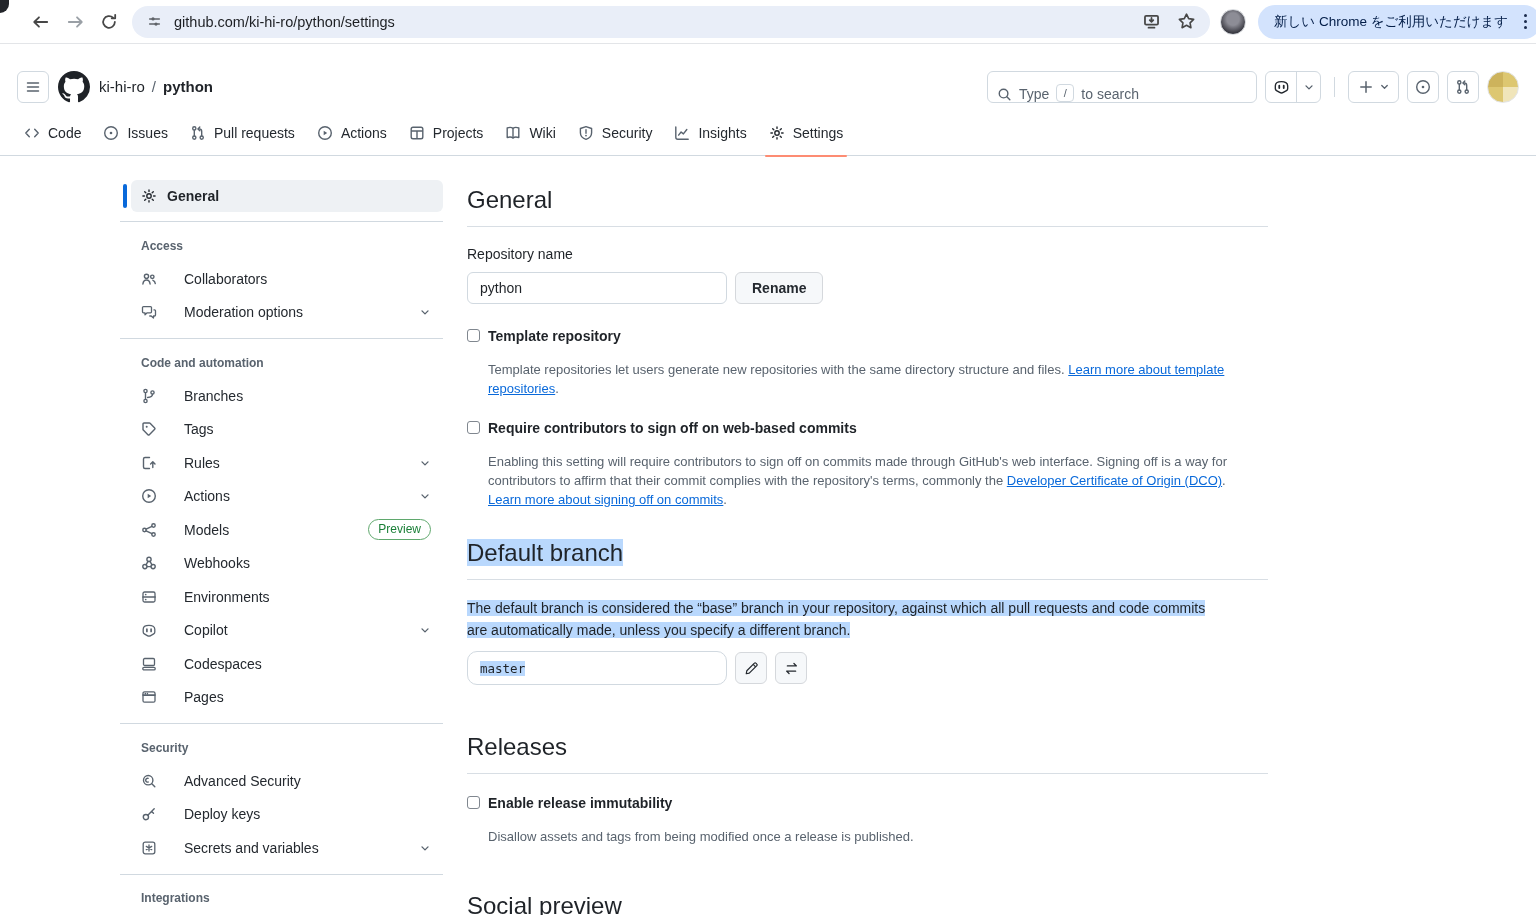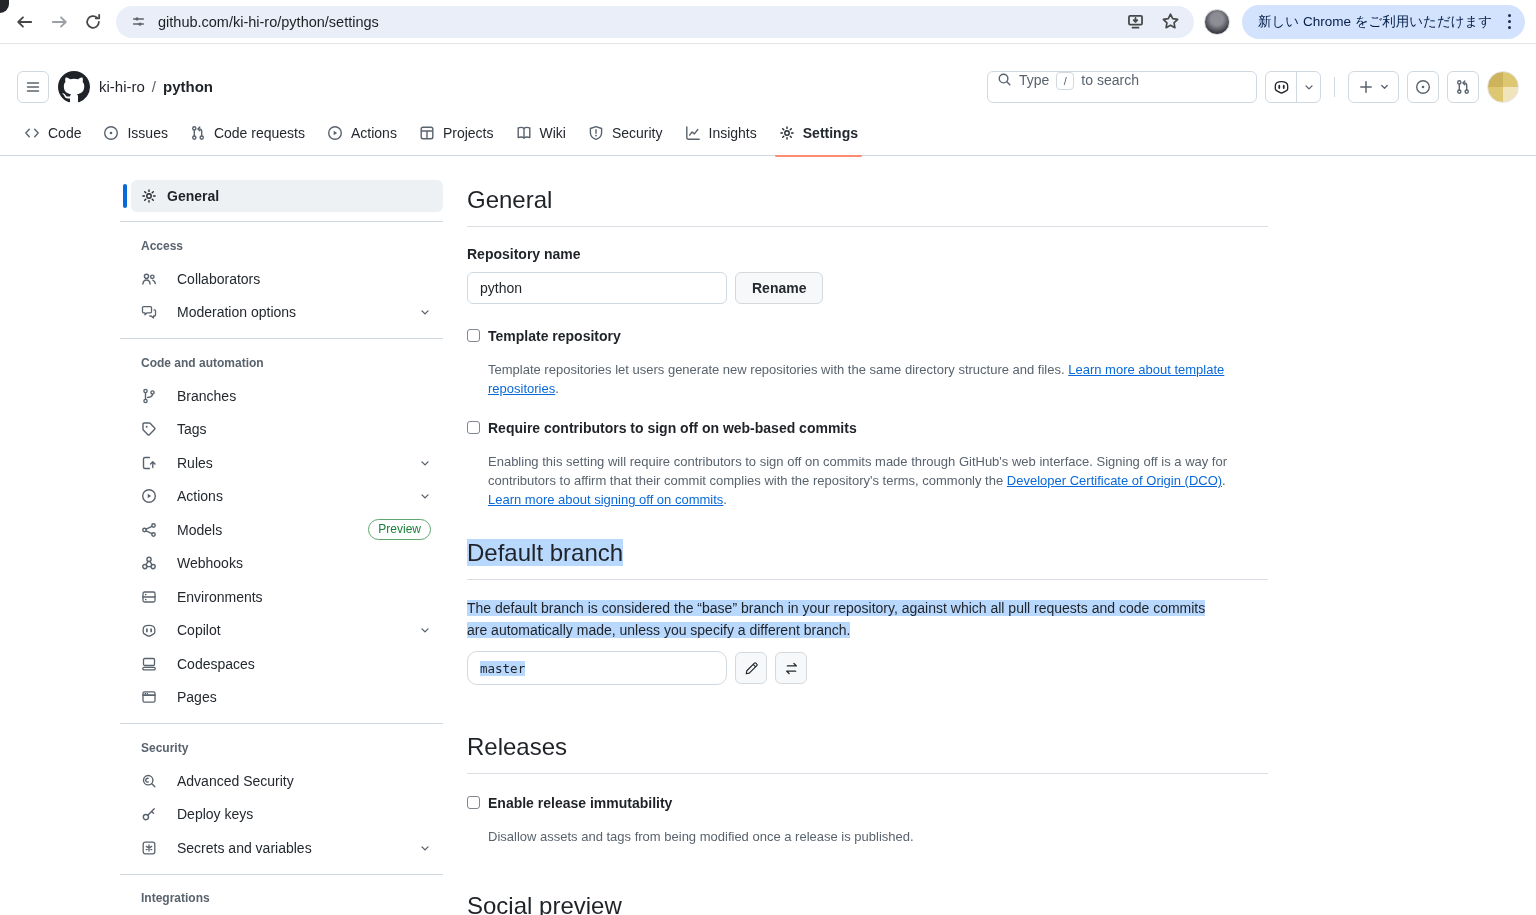--- a/index.html
+++ b/index.html
@@ -1,65 +1,65 @@
 <!DOCTYPE html>
 <html><head>
 <meta charset="utf-8">
 <style>
 *{box-sizing:border-box;margin:0;padding:0}
 html,body{width:1536px;height:915px}
 body{position:relative;font-family:"Liberation Sans",sans-serif;background:#fff;color:#1f2328;overflow:hidden}
 svg{display:block;flex:none}
 
-.chrome{position:absolute;top:0;left:0;width:100%;height:44px;background:#fff;border-bottom:1px solid #e3e5e8;display:flex;align-items:center;padding:0 8px;z-index:5}
+.chrome{position:absolute;top:0;left:0;width:100%;height:44px;background:#fff;border-bottom:1px solid #e3e5e8;display:flex;align-items:center;padding:0 24px;z-index:5}
 .tab-corner{position:absolute;top:0;left:0;width:9px;height:13px;background:#23252a;border-bottom-right-radius:9px}
 .nav-ico{width:34px;height:34px;border-radius:50%;display:flex;align-items:center;justify-content:center;flex:none}
 .omnibox{height:32px;width:1078px;background:#e9eef8;border-radius:16px;display:flex;align-items:center;padding:0 14px;margin-left:6px;flex:none}
 .omnibox-url{font-size:14.5px;color:#1d1f23;margin-left:11px;flex:1;white-space:nowrap;overflow:hidden}
 .omni-right{display:flex;align-items:center;gap:16px;margin-left:8px}
 .chrome-avatar{width:26px;height:26px;border-radius:50%;margin-left:10px;flex:none;background:radial-gradient(circle at 50% 38%,#8d8d96 0 32%,#3b3b43 72%);border:1px solid #d7dade}
 .update-pill{height:34px;background:#d3e3fd;border-radius:17px;display:flex;align-items:center;gap:10px;padding:0 8px 0 16px;margin-left:12px;color:#041e49;font-size:13.5px;white-space:nowrap;flex:none}
 .dots3{display:flex;flex-direction:column;gap:3px;padding:4px 6px}
 .dots3 i{width:3px;height:3px;border-radius:50%;background:#1b2b4d}
 
 .gh-header{position:absolute;top:54px;left:0;width:100%;height:65px;background:#fff;display:flex;align-items:center;padding:0 17px}
 .btn-outline{height:32px;border:1px solid #d1d9e0;border-radius:6px;background:#fff;display:flex;align-items:center;justify-content:center;flex:none;cursor:pointer}
 .w32{width:32px}
 .crumb{margin-left:9px;font-size:15px;display:flex;align-items:center;gap:7px;white-space:nowrap}
 .crumb .sep{color:#59636e}
 .crumb .repo{font-weight:600}
 .gh-right{margin-left:auto;display:flex;align-items:center;gap:8px}
-.gh-search{width:270px;height:32px;border:1px solid #d1d9e0;border-radius:6px;display:flex;align-items:flex-start;gap:7px;padding:0 9px;color:#59636e;font-size:14px;background:#fff}
+.gh-search{width:270px;height:32px;border:1px solid #d1d9e0;border-radius:6px;display:flex;align-items:flex-end;gap:7px;padding:0 9px;color:#59636e;font-size:14px;background:#fff}
 .kbd{border:1px solid #d1d9e0;border-radius:4px;font-size:11px;min-width:18px;height:18px;display:inline-flex;align-items:center;justify-content:center;padding:0 4px;color:#59636e}
 .split{display:flex;height:32px;border:1px solid #d1d9e0;border-radius:6px;overflow:hidden;background:#fff}
 .split .seg{display:flex;align-items:center;justify-content:center;cursor:pointer}
 .split .seg1{width:31px;border-right:1px solid #d1d9e0}
 .split .seg2{width:23px}
 .vdiv{width:1px;height:20px;background:#d1d9e0;margin:0 5px}
 .plus-btn{width:51px;gap:5px}
 .gh-avatar{width:32px;height:32px;border-radius:50%;flex:none;cursor:pointer;background:conic-gradient(#ddc771 0 25%,#f0e5ba 0 50%,#ddc771 0 75%,#cdb35c 0);border:1px solid #e3e5e8}
 
 .gh-nav{position:absolute;top:110px;left:0;width:100%;height:46px;background:#fff;border-bottom:1px solid #d1d9e0;display:flex;align-items:center;padding:0 13px}
 .tab{position:relative;height:46px;display:flex;align-items:center;gap:8px;padding:0 11px;font-size:14px;color:#24292f;cursor:pointer;white-space:nowrap}
-.tab.active{font-weight:700}
+.tab.active{font-weight:400}
 .tab.active::after{content:"";position:absolute;left:7px;right:7px;bottom:-1px;height:2px;border-radius:2px;background:#fd8c73}
 
 .sidebar{position:absolute;left:120px;top:180px;width:323px}
 .side-general{position:relative;height:32px;margin-left:11px;display:flex;align-items:center;gap:10px;padding-left:10px;background:#eef1f4;border-radius:6px;font-size:14px;font-weight:600;cursor:pointer}
 .accent-bar{position:absolute;left:-8px;top:4px;width:4px;height:24px;border-radius:2px;background:#0969da}
 .side-sec{border-top:1px solid #d1d9e0;margin-top:9px;padding-top:7px}
 .side-title{height:33px;display:flex;align-items:center;padding-left:21px;font-size:12px;font-weight:600;color:#59636e}
-.side-item{height:33.5px;display:flex;align-items:center;gap:20px;padding:0 12px 0 21px;font-size:14px;color:#24292f;border-radius:6px;cursor:pointer}
+.side-item{height:33.5px;display:flex;align-items:center;gap:27px;padding:0 12px 0 21px;font-size:14px;color:#24292f;border-radius:6px;cursor:pointer}
 .side-item .chev{margin-left:auto}
 .badge{margin-left:auto;font-size:12px;color:#1a7f37;border:1px solid #5fa86d;border-radius:999px;padding:1px 9px 2px;line-height:16px}
 
 .main{position:absolute;left:467px;top:184px;width:801px}
 h1.h,h2.h{font-size:24px;font-weight:400;line-height:31px;color:#1f2328}
 .rule{border-bottom:1px solid #d8dee4;margin-top:11px}
-.sec-label{margin-top:17px;font-size:14px;font-weight:700;line-height:20px}
+.sec-label{margin-top:17px;font-size:14px;font-weight:400;line-height:20px}
 .inp-row{margin-top:8px;display:flex;align-items:center;gap:8px}
 .text-inp{width:260px;height:32px;border:1px solid #d1d9e0;border-radius:6px;padding:0 12px;font-size:14px;font-family:"Liberation Sans",sans-serif;color:#1f2328;background:#fff}
 .btn{height:32px;padding:0 16px;background:#f6f8fa;border:1px solid #d5d8dc;border-radius:6px;font-size:14px;font-weight:600;color:#24292f;font-family:"Liberation Sans",sans-serif;cursor:pointer}
 .check-row{display:flex;gap:8px;align-items:flex-start}
 .mt22{margin-top:22px}.mt20{margin-top:20px}.mt19{margin-top:19px}
 .cb{width:13px;height:13px;border:1px solid #80878f;border-radius:3px;background:#fff;margin-top:3px;flex:none;cursor:pointer}
 .cb-title{font-size:14px;font-weight:600;line-height:21px}
 .cb-desc{margin-top:13px;font-size:13px;line-height:19px;color:#59636e;max-width:772px}
 .lnk{color:#0969da;text-decoration:underline;cursor:pointer}
 .blk{margin-top:28px}
@@ -200,21 +200,21 @@
     <span>Issues</span>
   </div>
   <div class="tab">
     <svg width="16" height="16" viewBox="0 0 16 16" fill="none" stroke="#59636e" stroke-width="1.4" stroke-linecap="round" stroke-linejoin="round">
         <circle cx="4.3" cy="3.4" r="1.6"></circle>
         <circle cx="4.3" cy="12.6" r="1.6"></circle>
         <circle cx="11.7" cy="12.6" r="1.6"></circle>
         <path d="M4.3 5.1v5.8M11.7 10.9V6.4a2.5 2.5 0 0 0-2.5-2.5h-.9"></path>
         <path d="M9.8 2.1 8 3.9l1.8 1.8"></path>
       </svg>
-    <span>Code requests</span>
+    <span>Pull requests</span>
   </div>
   <div class="tab">
     <svg width="16" height="16" viewBox="0 0 16 16" fill="none" stroke="#59636e" stroke-width="1.4">
         <circle cx="8" cy="8" r="6.3"></circle>
         <path d="M6.7 5.7l3.5 2.3-3.5 2.3z" fill="#59636e" stroke="none"></path>
       </svg>
     <span>Actions</span>
   </div>
   <div class="tab">
     <svg width="16" height="16" viewBox="0 0 16 16" fill="none" stroke="#59636e" stroke-width="1.4" stroke-linejoin="round">

